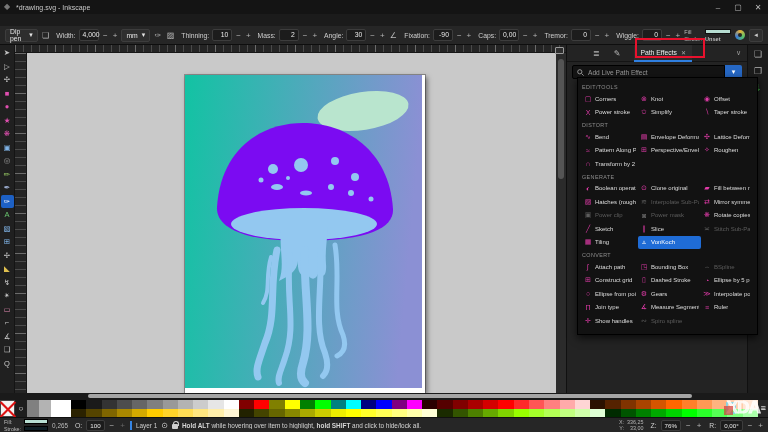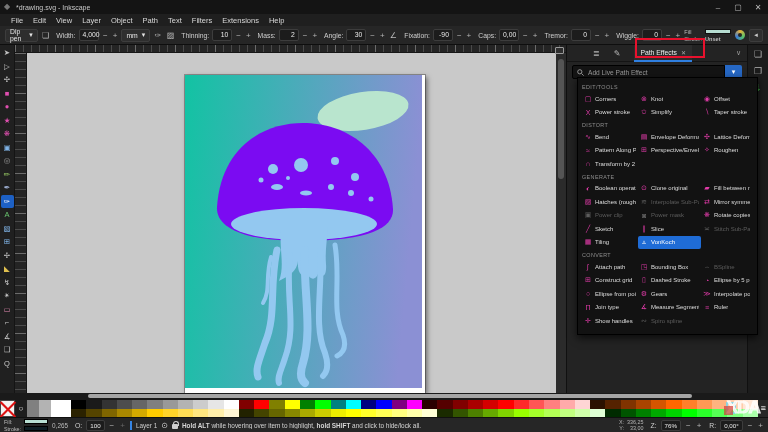--- a/index.html
+++ b/index.html
@@ -114,32 +114,20 @@
   <div class="titlebar">
     <span class="app-icon">◆</span>
     <span class="title-text">*drawing.svg - Inkscape</span>
     <div class="win-controls">
       <span class="win-btn">–</span>
       <span class="win-btn">▢</span>
       <span class="win-btn">✕</span>
     </div>
   </div>
 
-  <div class="menubar" id="menubar">
-      <span class="menu-item">File</span>
-      <span class="menu-item">Edit</span>
-      <span class="menu-item">View</span>
-      <span class="menu-item">Layer</span>
-      <span class="menu-item">Object</span>
-      <span class="menu-item">Path</span>
-      <span class="menu-item">Text</span>
-      <span class="menu-item">Filters</span>
-      <span class="menu-item">Extensions</span>
-      <span class="menu-item">Help</span>
-    </div>
 
   <div class="toolbar" id="toolbar">
       <span class="tb-select">Dip pen<span>▾</span></span>
       <span class="tb-icon">❏</span>
       <span class="tb-label">Width:</span>
       <span class="tb-box">4,000</span>
       <span class="tb-step">−</span>
       <span class="tb-step">+</span>
       <span class="tb-select">mm<span>▾</span></span>
       <span class="tb-icon">✑</span>

